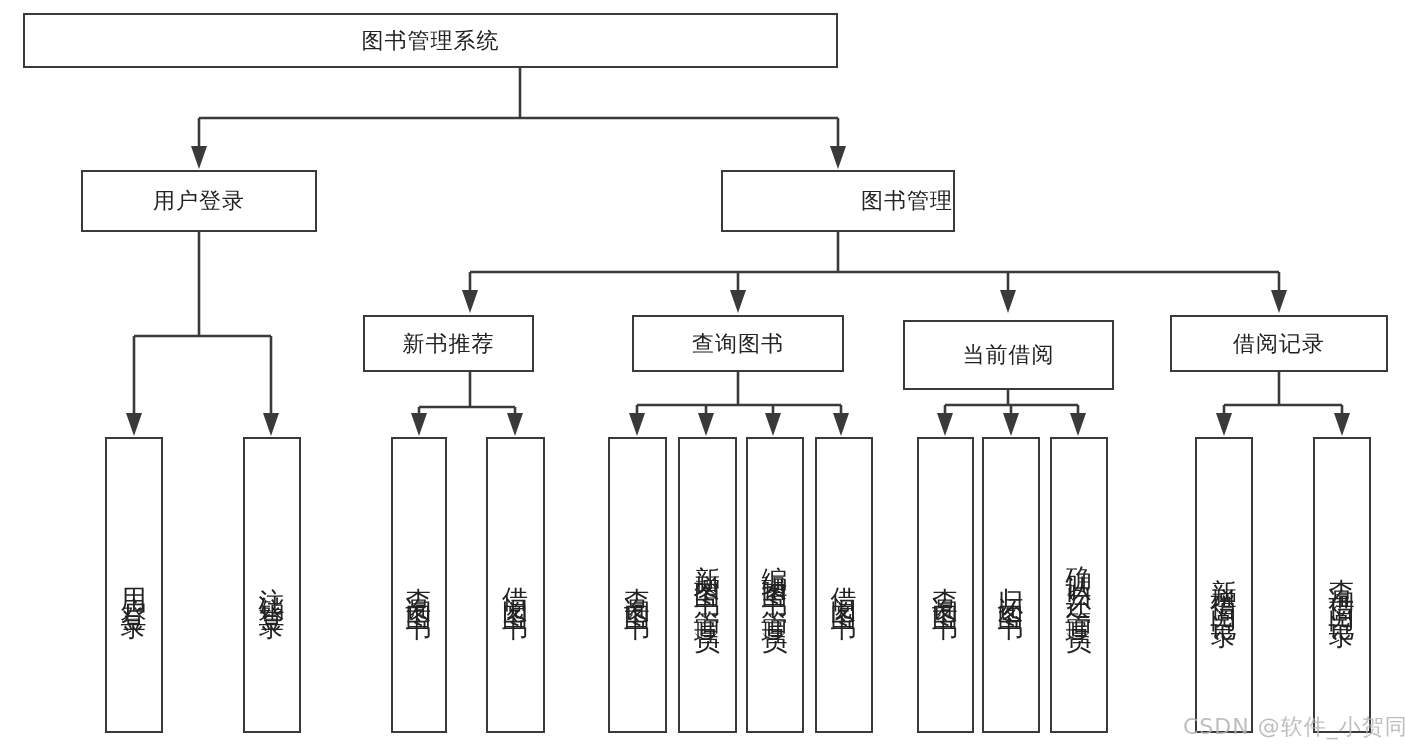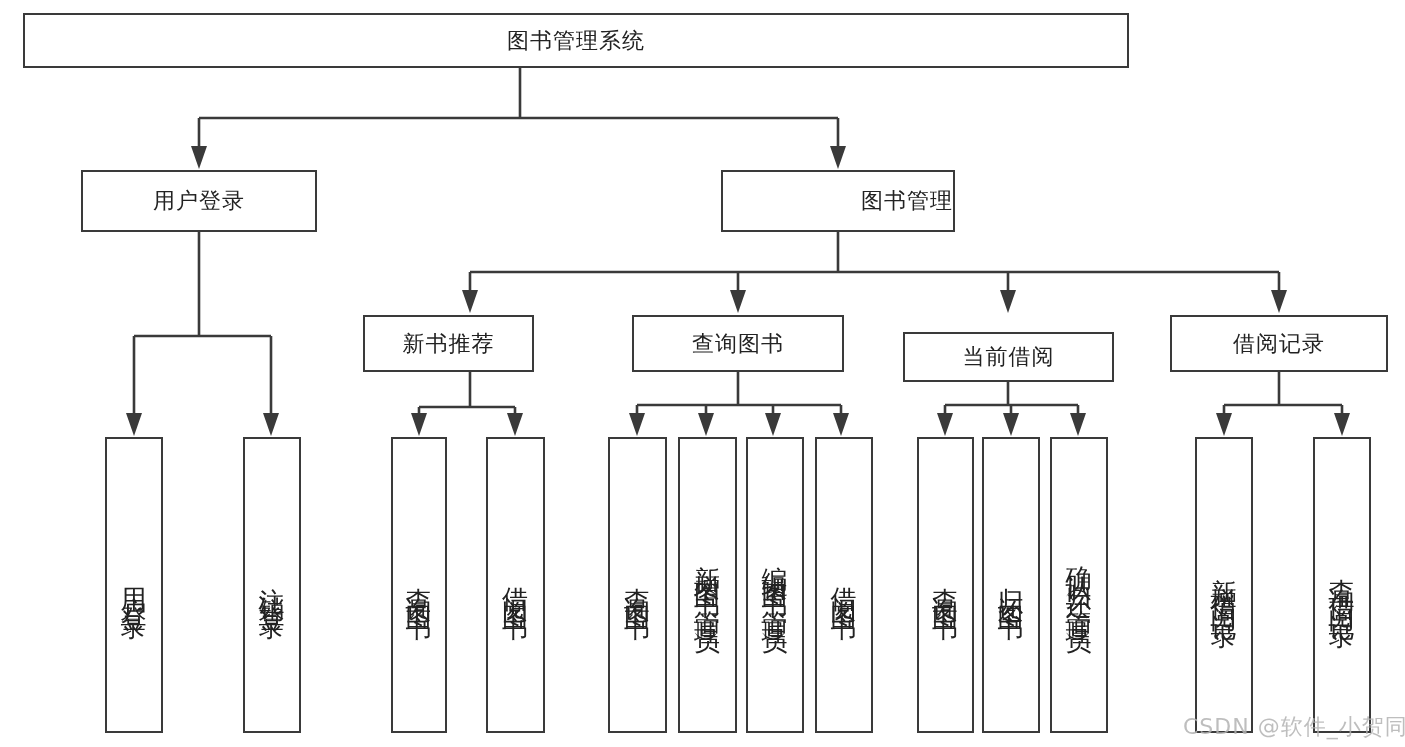--- a/index.html
+++ b/index.html
@@ -95,38 +95,38 @@
       <polygon points="1070,413 1086,413 1078,436"></polygon>
     </g>
 
     <g>
       <path d="M1279 372 V405 M1224 405 H1342 M1224 405 V420 M1342 405 V420"></path>
       <polygon points="1216,413 1232,413 1224,436"></polygon>
       <polygon points="1334,413 1350,413 1342,436"></polygon>
     </g>
   </svg>
 
-  <div class="box h" style="left:23px;top:13px;width:1106px;height:55px;">
+  <div class="box h" style="left:23px;top:13px;width:815px;height:55px;">
     <span class="lbl">图书管理系统</span>
   </div>
 
   <div class="box h" style="left:81px;top:170px;width:236px;height:62px;">
     <span class="lbl">用户登录</span>
   </div>
   <div class="box h" style="left:721px;top:170px;width:234px;height:62px;justify-content:flex-end;">
     <span class="lbl">图书管理</span>
   </div>
 
   <div class="box h" style="left:363px;top:315px;width:171px;height:57px;">
     <span class="lbl">新书推荐</span>
   </div>
   <div class="box h" style="left:632px;top:315px;width:212px;height:57px;">
     <span class="lbl">查询图书</span>
   </div>
-  <div class="box h" style="left:903px;top:332px;width:211px;height:50px;">
+  <div class="box h" style="left:903px;top:320px;width:211px;height:70px;">
     <span class="lbl">当前借阅</span>
   </div>
   <div class="box h" style="left:1170px;top:315px;width:218px;height:57px;">
     <span class="lbl">借阅记录</span>
   </div>
 
   <div class="box v" style="left:105px;width:58px;">
     <span class="lbl">用户登录</span>
   </div>
   <div class="box v" style="left:243px;width:58px;">

